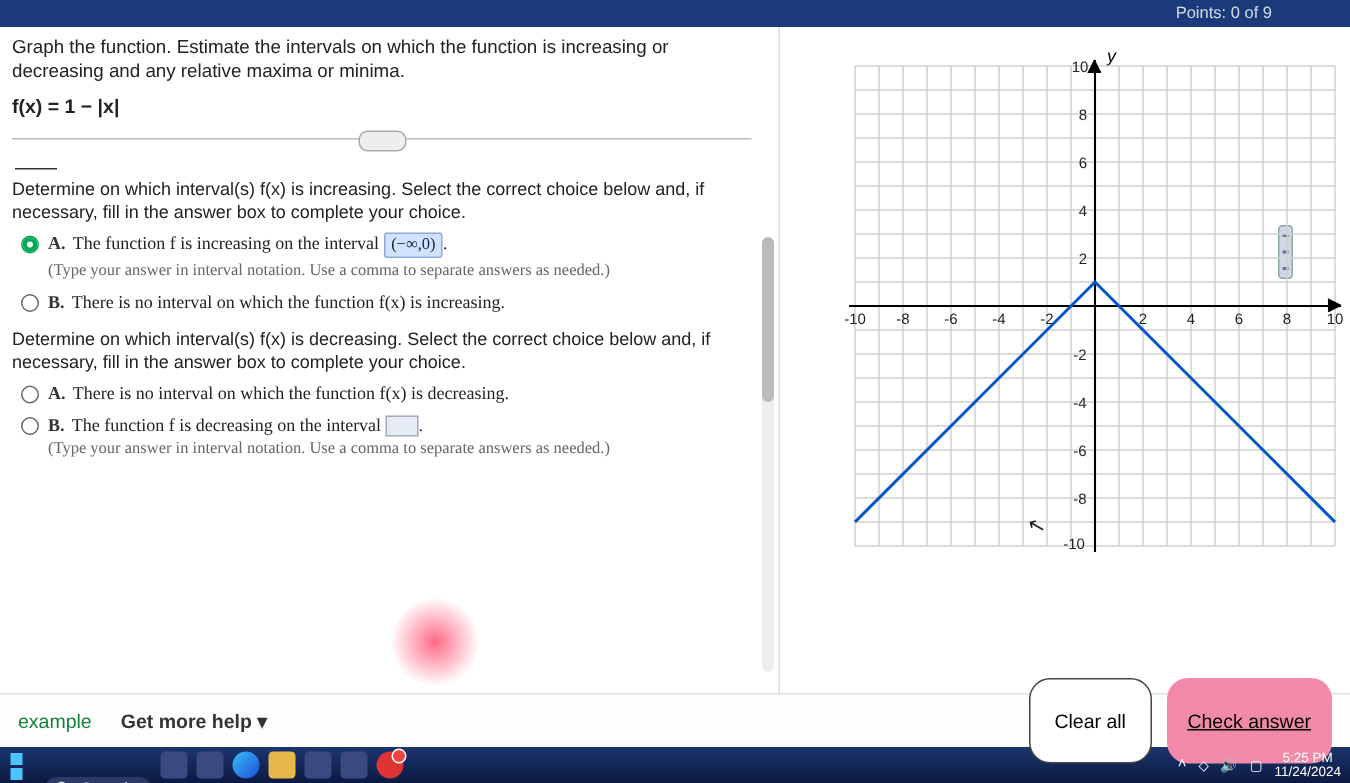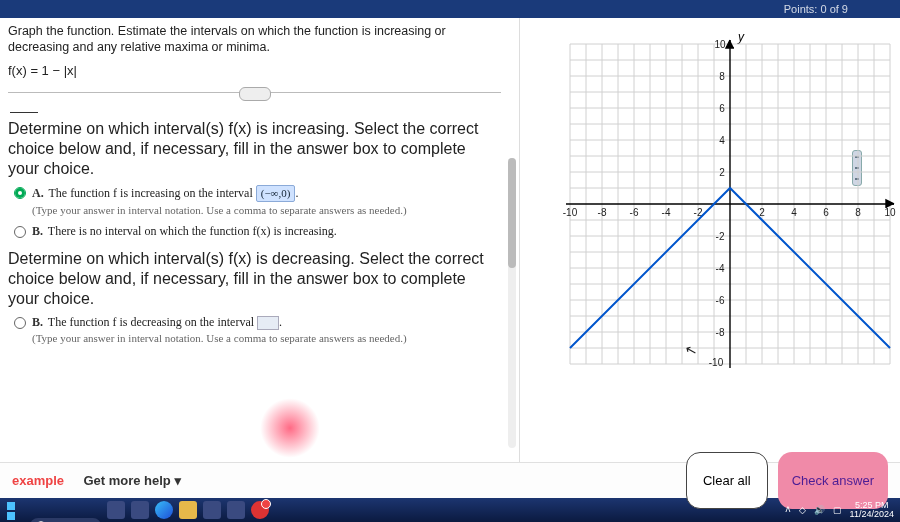--- a/index.html
+++ b/index.html
@@ -28,42 +28,42 @@
     height: 444px;
     background: #fff;
   }
   .left-panel {
     width: 528px;
     padding: 6px 18px 0 8px;
     border-right: 1px solid #ddd;
     position: relative;
   }
   .prompt-text { color: #222; font-size: 12.5px; line-height: 1.25; }
-  .fx { margin-top: 8px; font-size: 13px; color: #222; }
+  .fx { margin-top: 8px; font-size: 13px; color: #222; font-weight: bold; }
   .sep {
     border-top: 1px solid #bbb;
     margin: 14px 0 10px;
     position: relative;
   }
   .sep::after {
     content: "";
     position: absolute;
     left: 50%;
     transform: translateX(-50%);
     top: -6px;
     width: 30px; height: 12px;
     background: #eee;
     border: 1px solid #aaa;
     border-radius: 6px;
     font-size: 9px;
     text-align: center;
     line-height: 11px;
     color: #666;
   }
-  .sub-prompt { font-size: 16px; margin-bottom: 6px; color: #222; line-height: 1.25; }
+  .sub-prompt { font-size: 12px; margin-bottom: 6px; color: #222; line-height: 1.25; }
   .blank-line { border-bottom: 1.5px solid #333; width: 28px; height: 10px; margin: 0 0 6px 2px; }
   .option { display: flex; align-items: flex-start; margin: 6px 0 0 6px; gap: 6px; font-family: Liberation Serif, serif; }
   .radio { flex: none; width: 12px; height: 12px; border: 1.2px solid #666; border-radius: 50%; margin-top: 2px; background: #fff; }
   .radio.checked { border-color: #0a5; box-shadow: inset 0 0 0 3px #0a5; }
   .opt-letter { font-weight: bold; color: #333; margin-right: 2px; }
   .opt-text { font-size: 12px; color: #222; line-height: 1.25; }
   .interval-fill {
     display: inline-block;
     background: #cfe2ff;
     border: 1px solid #8baad8;
@@ -116,38 +116,39 @@
   .footer {
     height: 36px;
     display: flex;
     align-items: center;
     padding: 0 12px;
     justify-content: space-between;
     border-top: 1px solid #e0e0e0;
     background: #fdfdfd;
   }
   .footer-left a { color: #333; font-size: 13px; text-decoration: none; margin-right: 16px; font-weight: bold; }
-  .footer-left a.light { font-weight: bold; color: #ef4444; }
+  .footer-left a.light { font-weight: normal; color: #15803d; }
   .footer-right { display: flex; gap: 10px; }
   .btn-clear {
     border: 1.5px solid #444;
     border-radius: 14px;
     padding: 20px 16px;
     background: #fff;
     font-size: 13px;
     cursor: pointer;
   }
   .btn-check {
     border: none;
     border-radius: 14px;
     padding: 4px 14px;
     background: #f08aa8;
-    color: #4c1d95;
+    color: #000000;
     font-size: 13px;
     cursor: pointer;
+    text-decoration: underline;
   }
 
   .taskbar {
     height: 24px;
     background: linear-gradient(180deg, #1c3570, #0b1a40);
     display: flex;
     align-items: center;
     padding: 0 6px;
     gap: 6px;
     color: #fff;
@@ -231,20 +232,27 @@
     <div class="option">
       <div class="radio"></div>
       <div class="opt-text">
         <span class="opt-letter">B.</span>
         <span>There is no interval on which the function f(x) is increasing.</span>
       </div>
     </div>
 
     <div class="sub-prompt" style="margin-top:10px;">Determine on which interval(s) f(x) is decreasing. Select the correct choice below and, if necessary, fill in the answer box to complete your choice.</div>
 
+    <div class="option">
+      <div class="radio"></div>
+      <div class="opt-text">
+        <span class="opt-letter">A.</span>
+        <span>There is no interval on which the function f(x) is decreasing.</span>
+      </div>
+    </div>
 
     <div class="option">
       <div class="radio"></div>
       <div class="opt-text">
         <span class="opt-letter">B.</span>
         <span>The function f is decreasing on the interval</span>
         <span class="empty-fill"></span>.
         <span class="hint">(Type your answer in interval notation. Use a comma to separate answers as needed.)</span>
       </div>
     </div>

